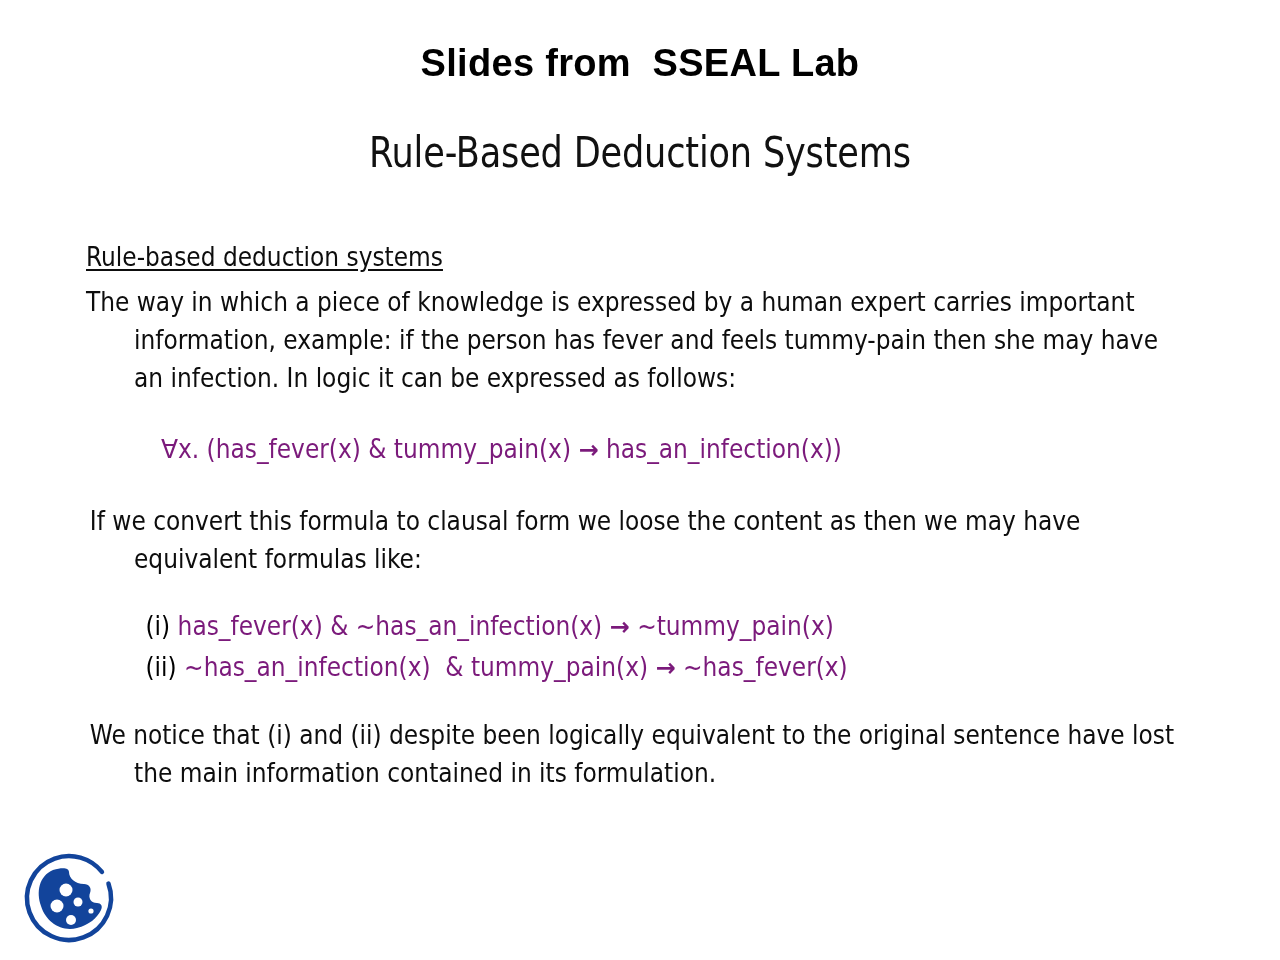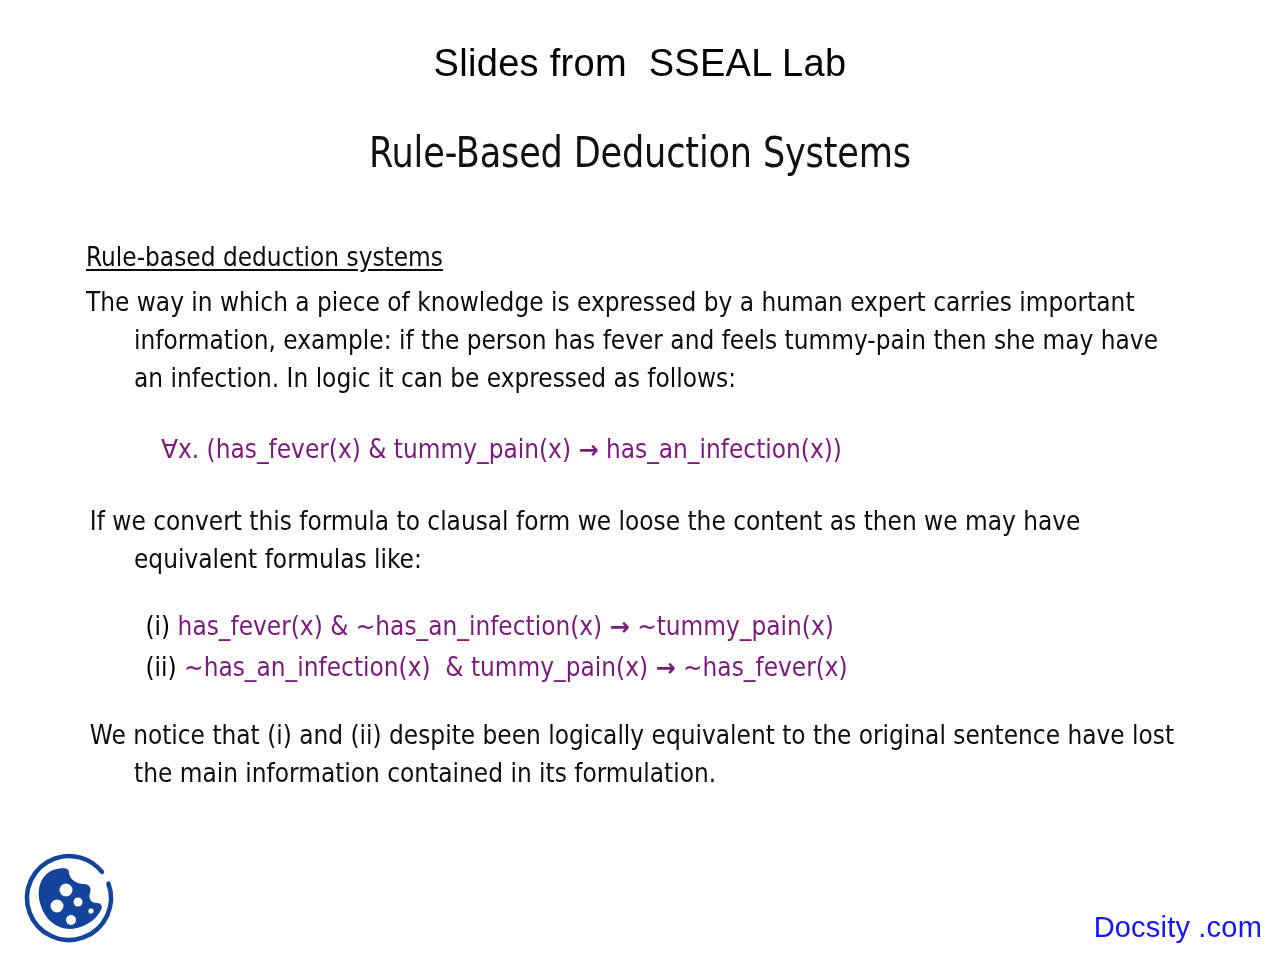--- a/index.html
+++ b/index.html
@@ -20,21 +20,21 @@
 
   
   .slide-header {
     position: absolute;
     top: 42px;
     left: 0;
     width: 1280px;
     text-align: center;
     font-family: "Liberation Sans", "DejaVu Sans", sans-serif;
     font-size: 38px;
-    font-weight: 400;
+    font-weight: 700;
     letter-spacing: 0.3px;
     color: #000000;
     white-space: pre;
   }
 
   
   .slide-title {
     position: absolute;
     top: 128px;
     left: 0;
@@ -181,15 +181,14 @@
                C72 55 69 50 71 45 C73 40 70 36 65 36
                C56 36 50 30 50 24 C50 20 44 19 34 22 Z" fill="#12449B"></path>
       <circle cx="47" cy="42" r="6.5" fill="#ffffff"></circle>
       <circle cx="38" cy="58" r="6.5" fill="#ffffff"></circle>
       <circle cx="59" cy="54" r="4.5" fill="#ffffff"></circle>
       <circle cx="52" cy="72" r="5" fill="#ffffff"></circle>
       <circle cx="72" cy="63" r="2.6" fill="#ffffff"></circle>
     </svg>
   </div>
 
-  <div class="watermark">Docsity .com</div>
 
 </div>
 
 </body></html>

